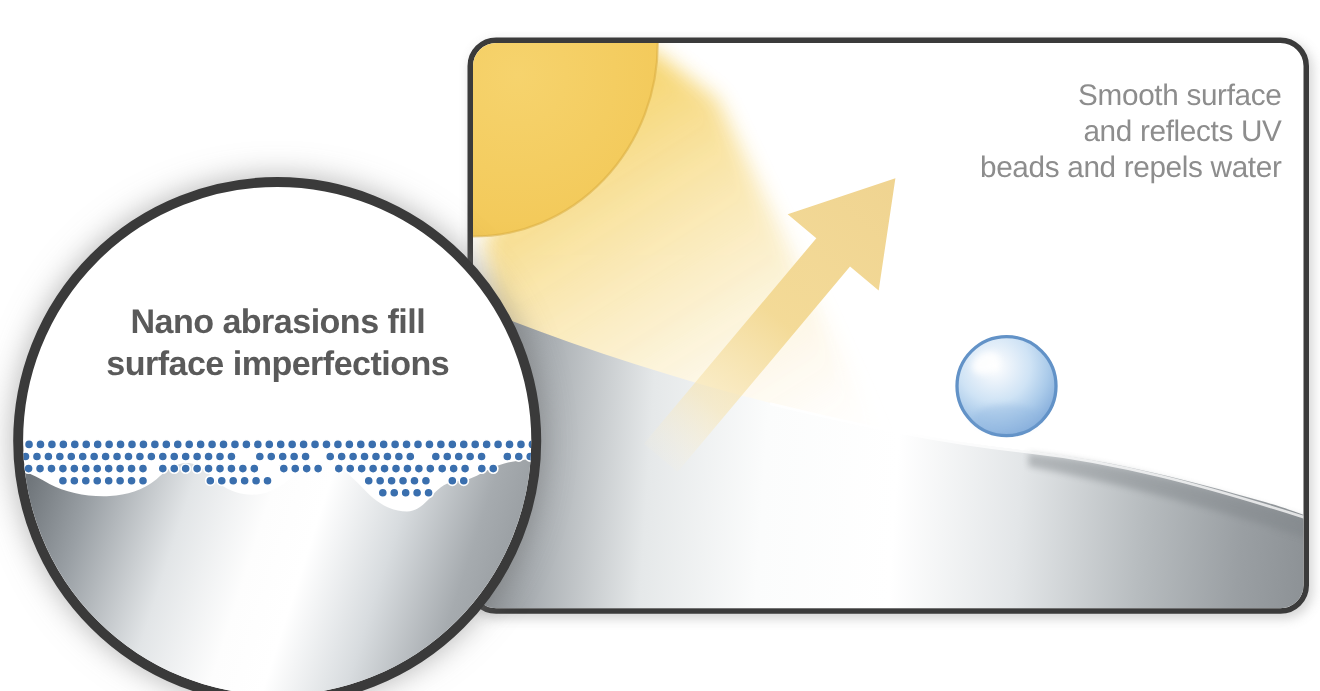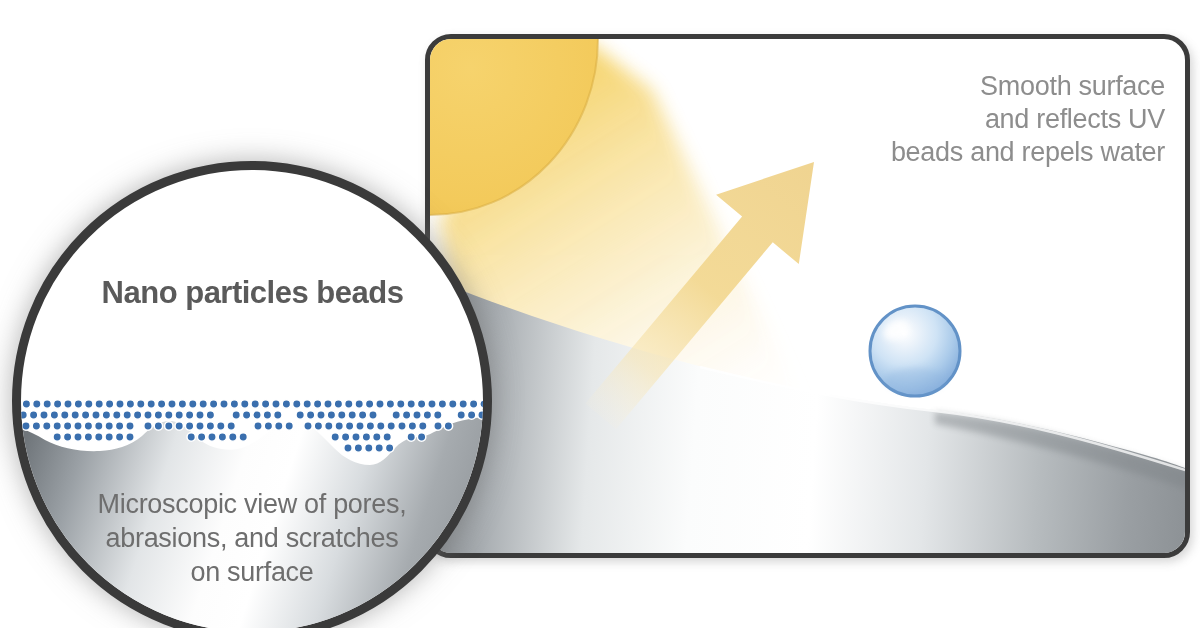--- a/index.html
+++ b/index.html
@@ -315,22 +315,18 @@
           <circle cx="348.0" cy="420" r="4.2" fill="#3a6fae" stroke="#ffffff" stroke-width="1.5"></circle>
           <circle cx="358.4" cy="420" r="4.2" fill="#3a6fae" stroke="#ffffff" stroke-width="1.5"></circle>
           <circle cx="368.8" cy="420" r="4.2" fill="#3a6fae" stroke="#ffffff" stroke-width="1.5"></circle>
           <circle cx="379.2" cy="420" r="4.2" fill="#3a6fae" stroke="#ffffff" stroke-width="1.5"></circle>
           <circle cx="389.6" cy="420" r="4.2" fill="#3a6fae" stroke="#ffffff" stroke-width="1.5"></circle>
         </g>
     </svg>
   </div>
 
   <div class="nano-label">
-    <span class="line">Nano particles beads</span>
+    <span class="line">Nano abrasions fill</span>
+    <span class="line">surface imperfections</span>
   </div>
 
-  <div class="micro-label">
-    <span class="line">Microscopic view of pores,</span>
-    <span class="line">abrasions, and scratches</span>
-    <span class="line">on surface</span>
-  </div>
 
 </div>
 
 </body></html>

